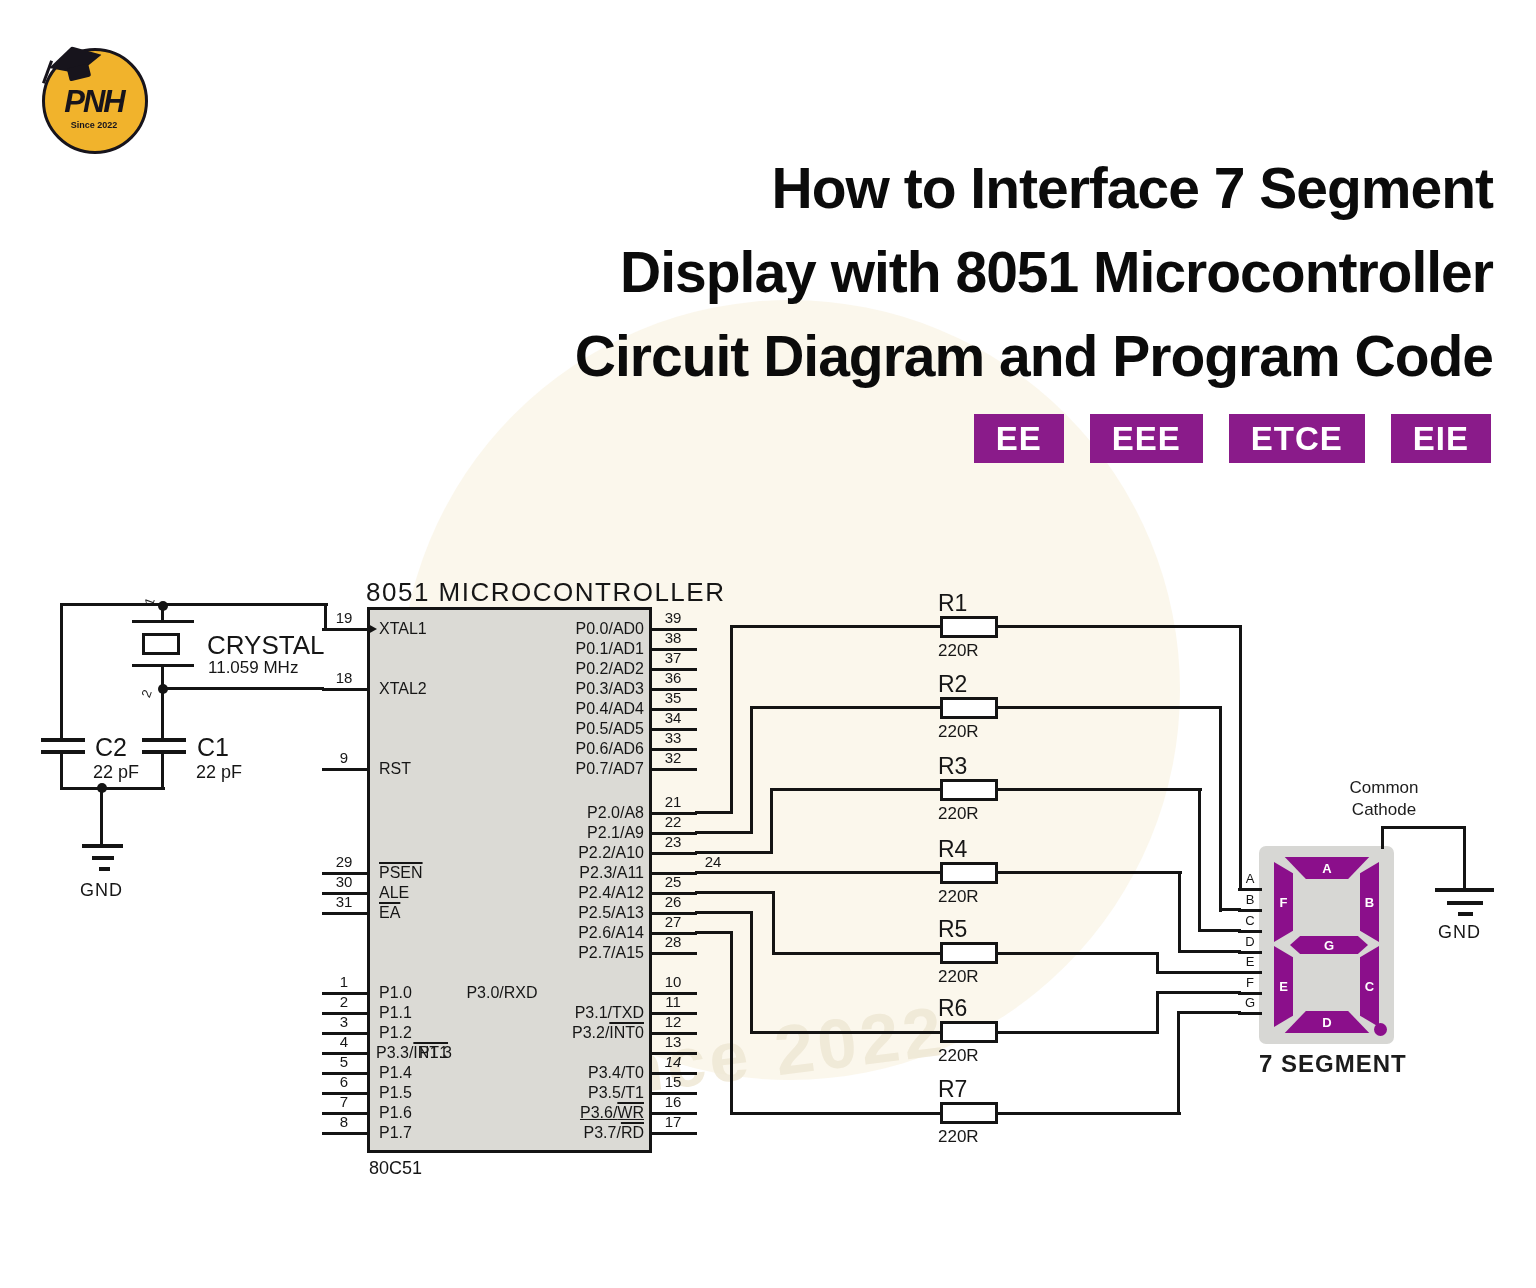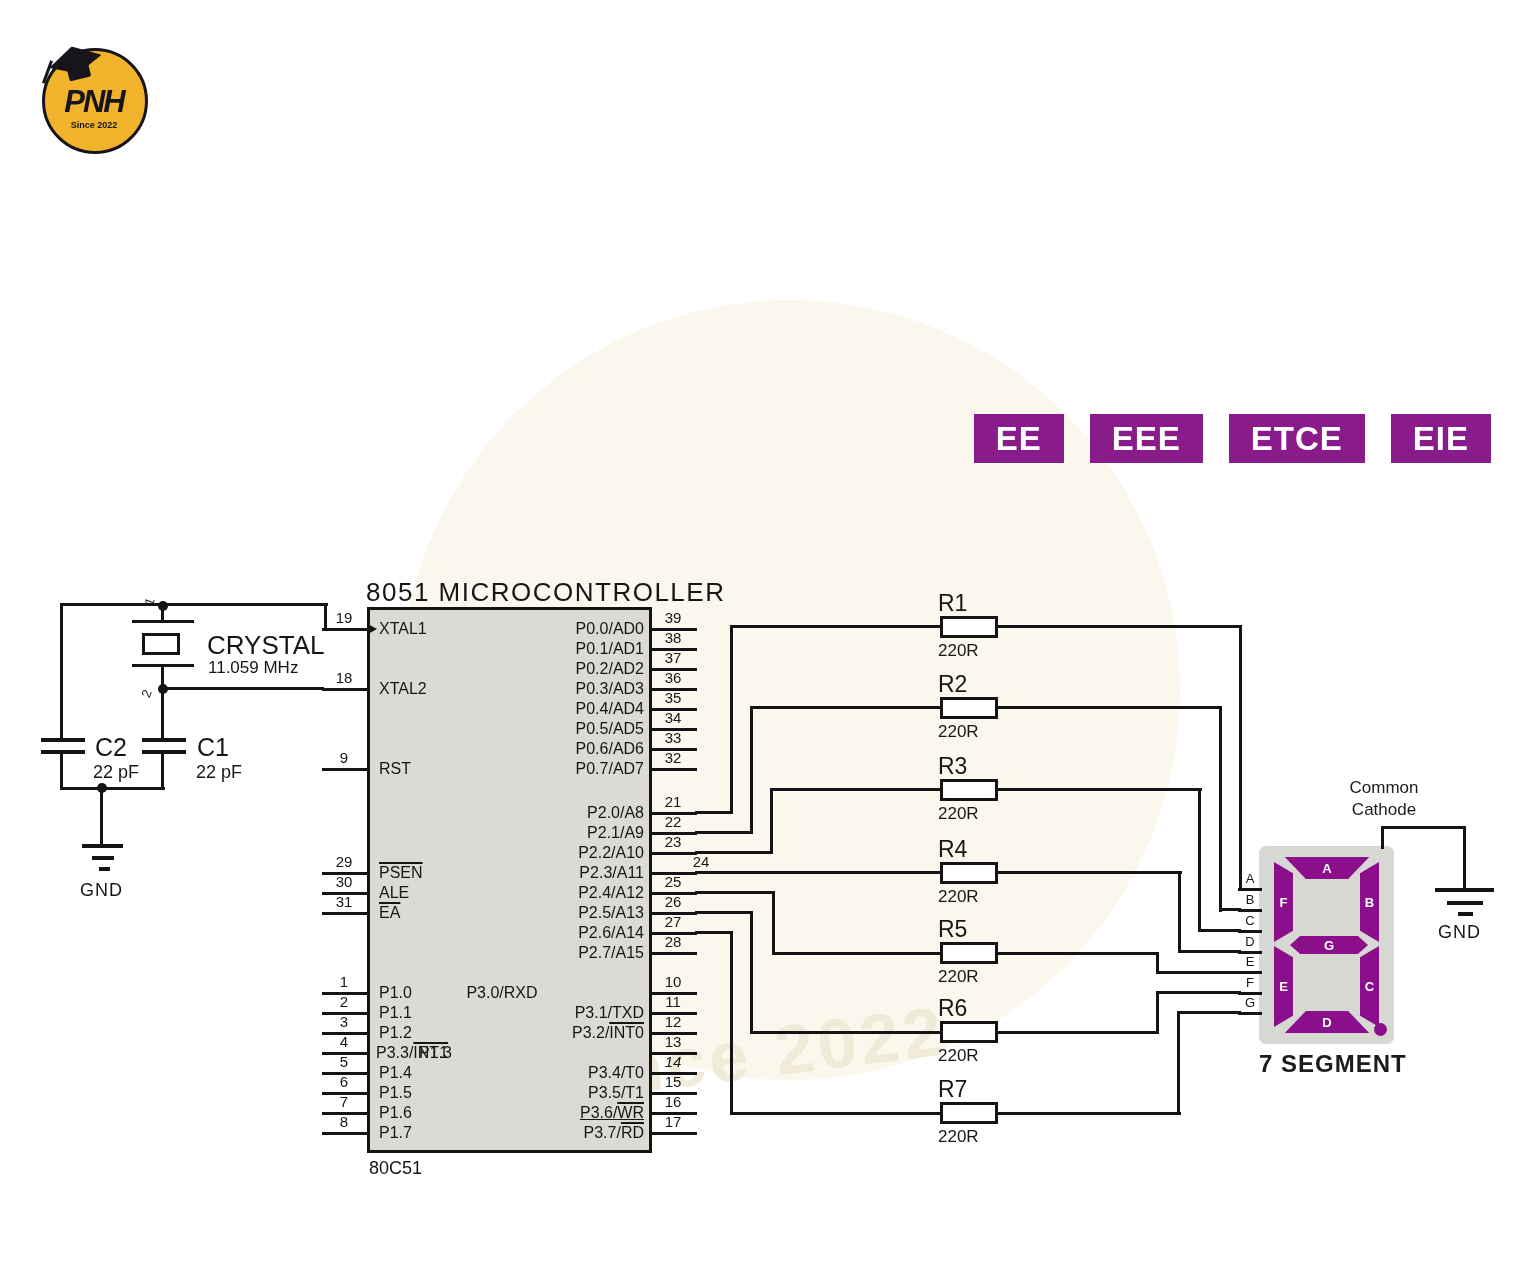--- a/index.html
+++ b/index.html
@@ -79,20 +79,25 @@
 
   <div id="logo">
     <div id="logo-circle"></div>
     <div class="cap-tassel"></div>
     <div class="cap-board"></div>
     <div class="cap-base"></div>
     <div id="logo-text">PNH</div>
     <div id="logo-since">Since 2022</div>
   </div>
 
+  <div id="title-block">
+    <div class="title-line">How to Interface 7 Segment</div>
+    <div class="title-line">Display with 8051 Microcontroller</div>
+    <div class="title-line">Circuit Diagram and Program Code</div>
+  </div>
 
   <div id="badges">
       <div class="badge">EE</div>
       <div class="badge">EEE</div>
       <div class="badge">ETCE</div>
       <div class="badge">EIE</div>
     </div>
 
   <div id="circuit" class="abs" style="left:0;top:0;width:1536px;height:1288px;">
 
@@ -265,21 +270,21 @@
       <div class="w" style="left: 650px; top: 812px; width: 47px; height: 3px;"></div>
       <div class="pin-num" style="left: 652px; top: 793px;">21</div>
       <div class="pin-label" style="left: 360px; top: 804px; width: 284px; text-align: right;">P2.0/A8</div>
       <div class="w" style="left: 650px; top: 832px; width: 47px; height: 3px;"></div>
       <div class="pin-num" style="left: 652px; top: 813px;">22</div>
       <div class="pin-label" style="left: 360px; top: 824px; width: 284px; text-align: right;">P2.1/A9</div>
       <div class="w" style="left: 650px; top: 852px; width: 47px; height: 3px;"></div>
       <div class="pin-num" style="left: 652px; top: 833px;">23</div>
       <div class="pin-label" style="left: 360px; top: 844px; width: 284px; text-align: right;">P2.2/A10</div>
       <div class="w" style="left: 650px; top: 872px; width: 47px; height: 3px;"></div>
-      <div class="pin-num" style="left: 680px; top: 853px;">24</div>
+      <div class="pin-num" style="left: 652px; top: 853px; padding-left: 40px;">24</div>
       <div class="pin-label" style="left: 360px; top: 864px; width: 284px; text-align: right;">P2.3/A11</div>
       <div class="w" style="left: 650px; top: 892px; width: 47px; height: 3px;"></div>
       <div class="pin-num" style="left: 652px; top: 873px;">25</div>
       <div class="pin-label" style="left: 360px; top: 884px; width: 284px; text-align: right;">P2.4/A12</div>
       <div class="w" style="left: 650px; top: 912px; width: 47px; height: 3px;"></div>
       <div class="pin-num" style="left: 652px; top: 893px;">26</div>
       <div class="pin-label" style="left: 360px; top: 904px; width: 284px; text-align: right;">P2.5/A13</div>
       <div class="w" style="left: 650px; top: 932px; width: 47px; height: 3px;"></div>
       <div class="pin-num" style="left: 652px; top: 913px;">27</div>
       <div class="pin-label" style="left: 360px; top: 924px; width: 284px; text-align: right;">P2.6/A14</div>

